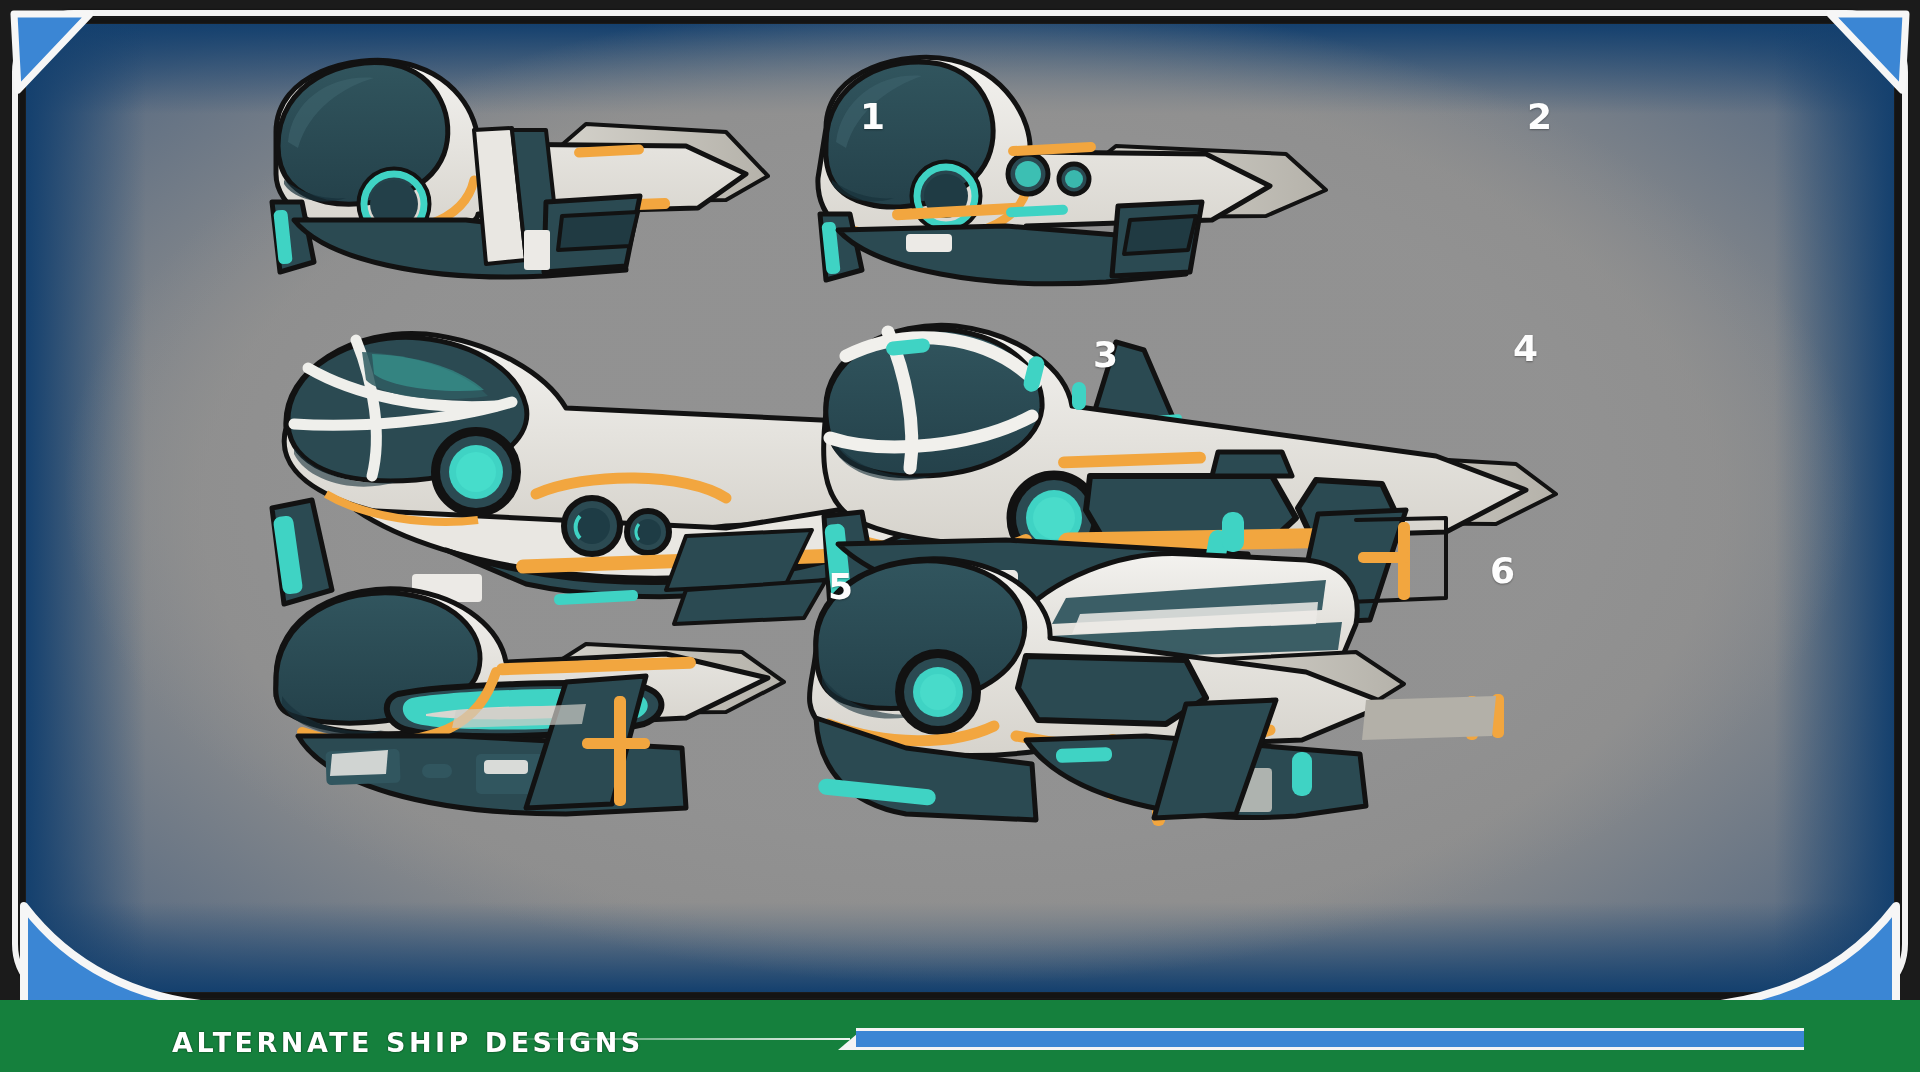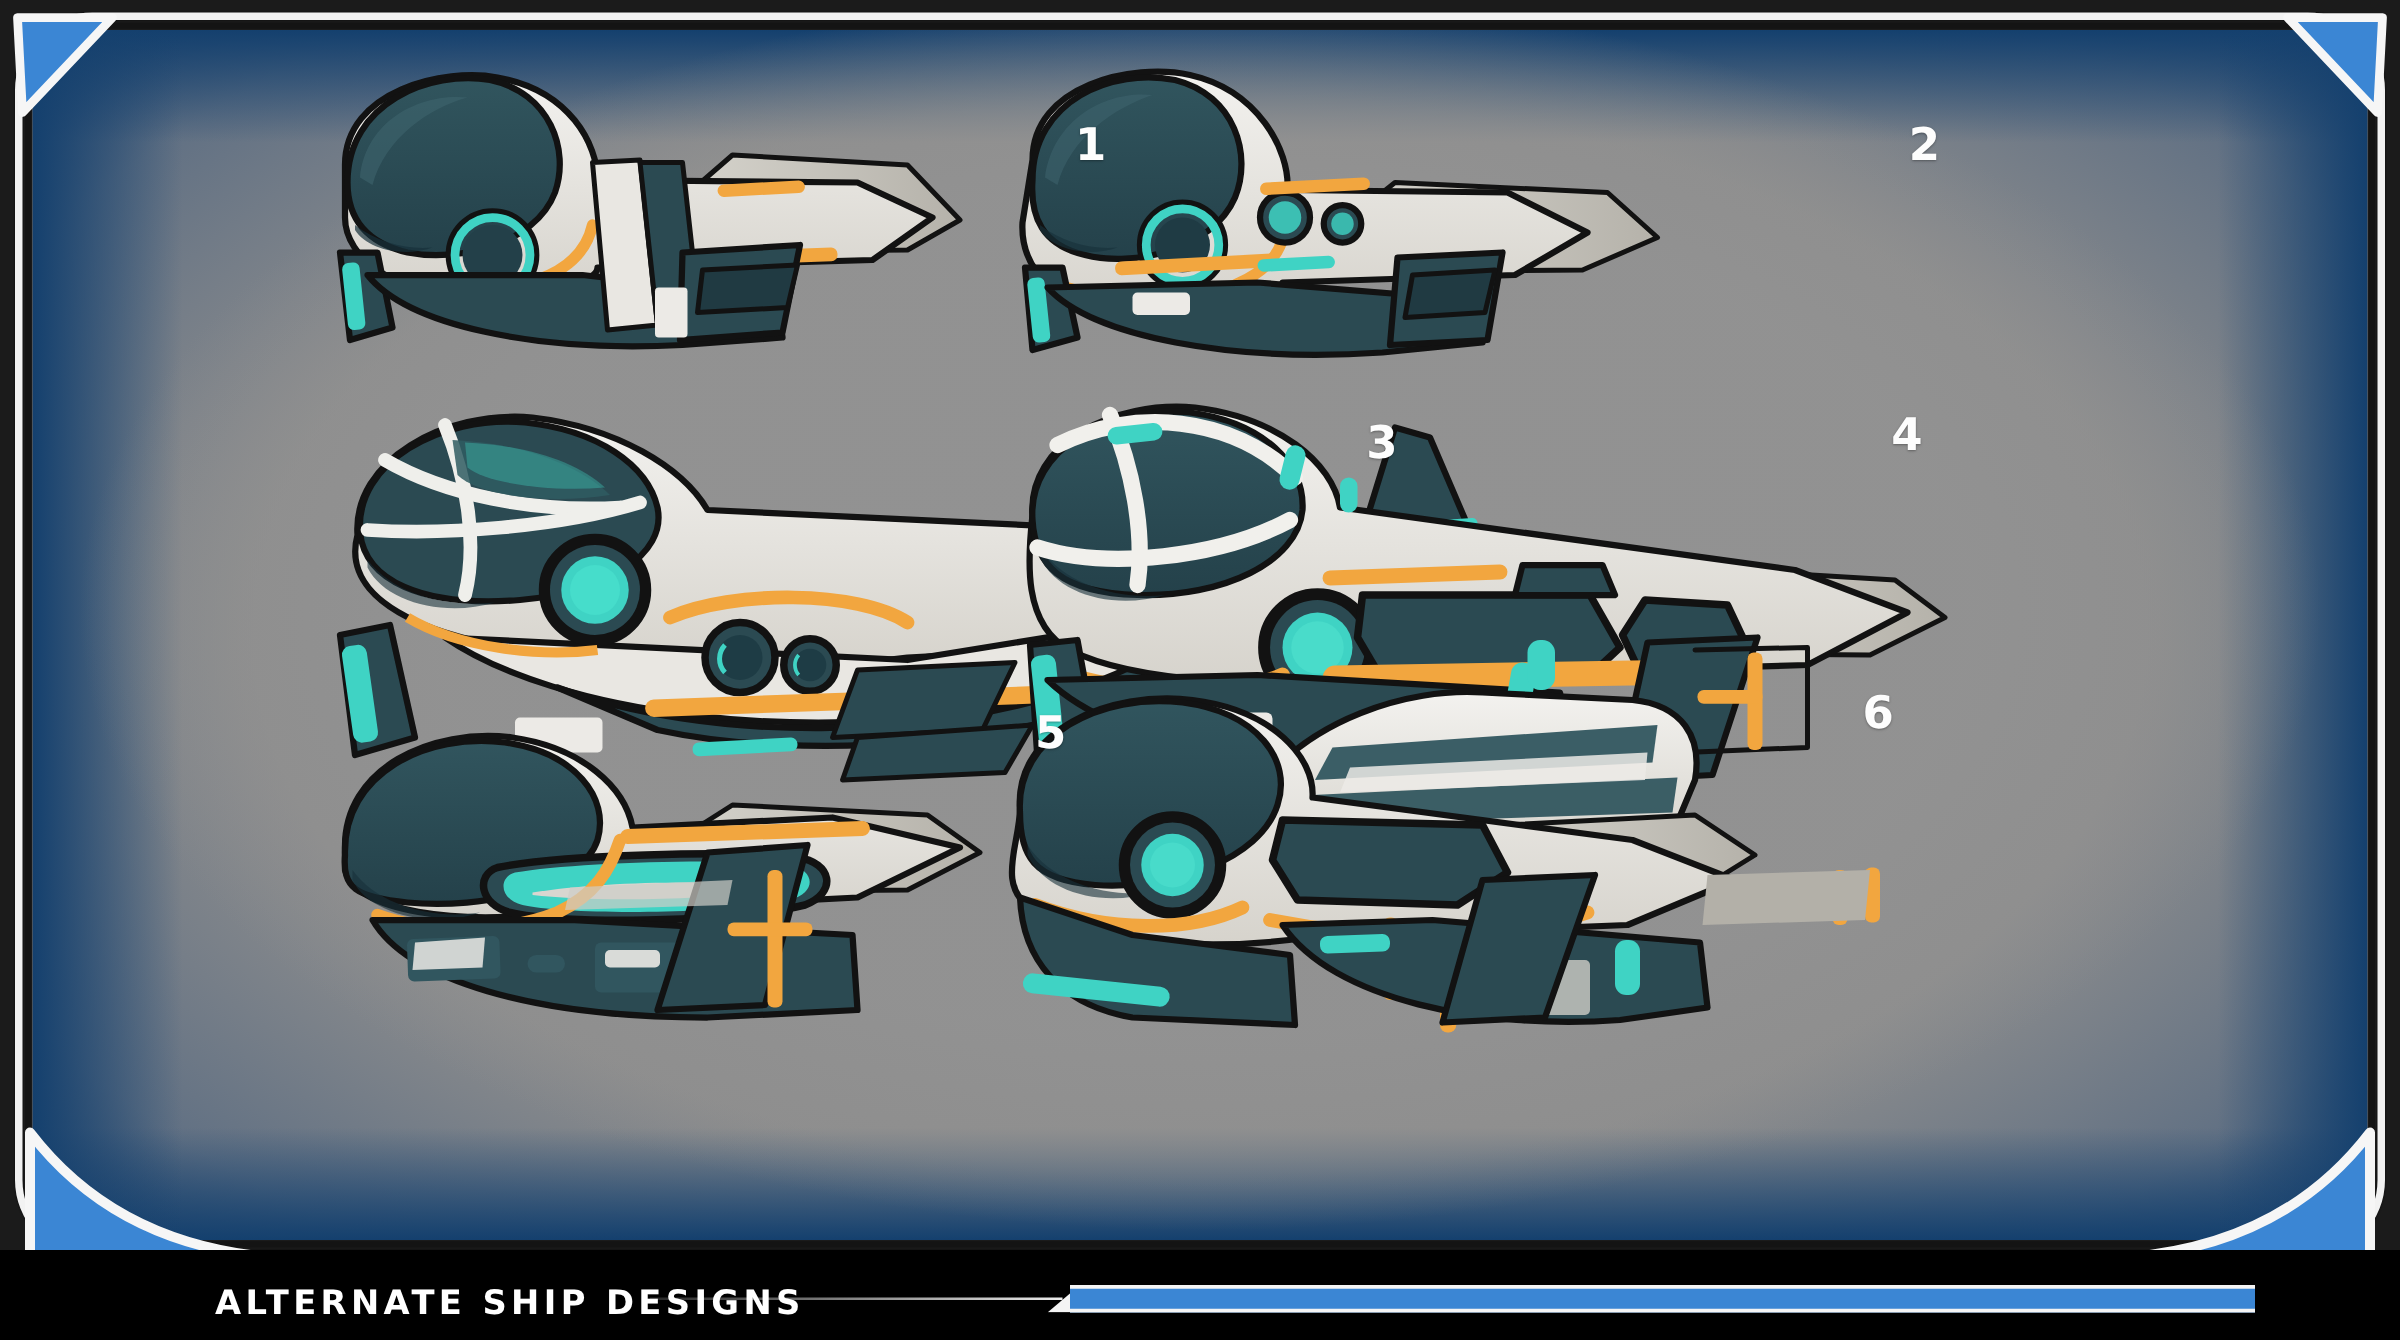--- a/index.html
+++ b/index.html
@@ -37,21 +37,21 @@
                linear-gradient(to top, #14406e 0px, rgba(20,64,110,0) 90px);}
   .canvas .vig-c{position:absolute;inset:0;
     background:radial-gradient(ellipse 60% 64% at 50% 48%, rgba(146,146,146,1) 0%, rgba(146,146,146,.92) 55%, rgba(146,146,146,0) 80%);}
 
   .art{position:absolute;inset:0;}
 
   
   .corner-tri{position:absolute;}
 
   
-  .bottom-bar{position:absolute;left:0;right:0;bottom:0;height:72px;background:#000000;}
+  .bottom-bar{position:absolute;left:0;right:0;bottom:0;height:72px;background:#15803d;}
   .title-text{
     position:absolute;left:172px;bottom:14px;
     color:#ffffff;font-size:27px;letter-spacing:3.5px;font-weight:700;
     font-family:"DejaVu Sans",sans-serif;
     text-shadow:0 0 2px rgba(0,0,0,.7);
     white-space:nowrap;
   }
   .title-rule{position:absolute;left:520px;bottom:32px;width:330px;height:2px;
     background:linear-gradient(to right, rgba(255,255,255,.15), rgba(255,255,255,.92));}
   .blue-rule{position:absolute;left:856px;right:116px;bottom:22px;height:16px;background:#3b86d4;

